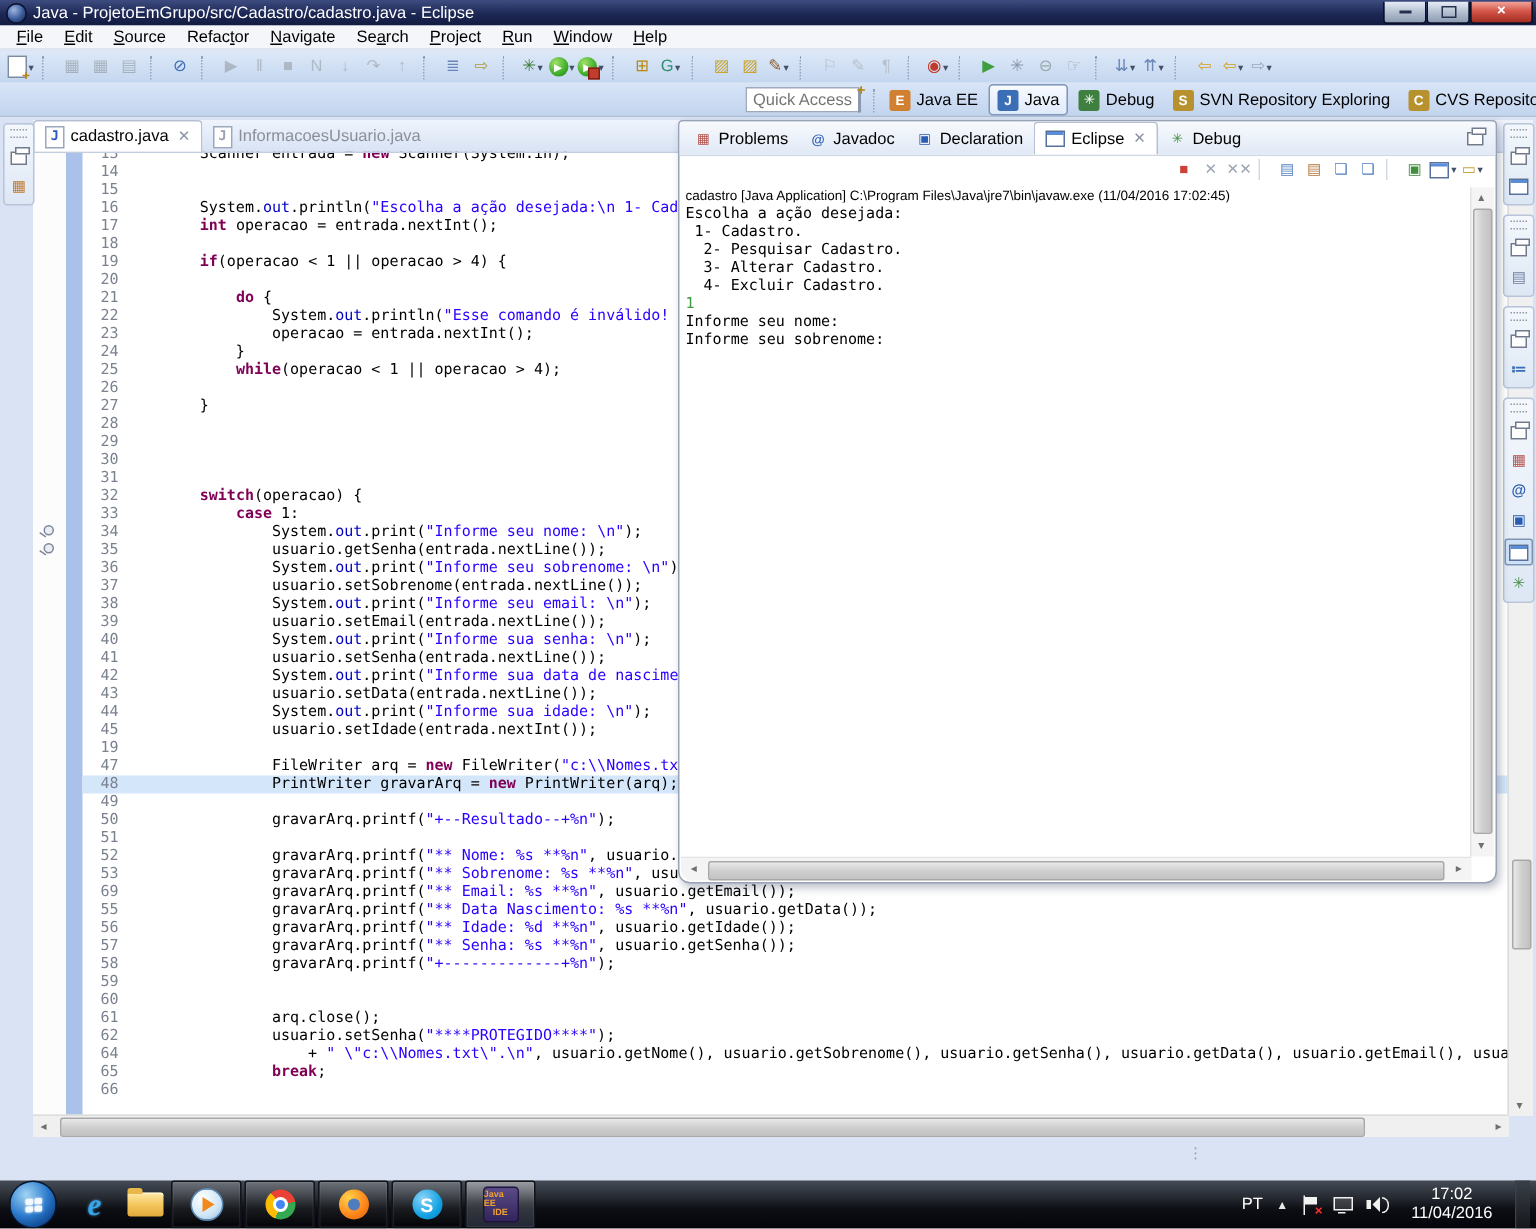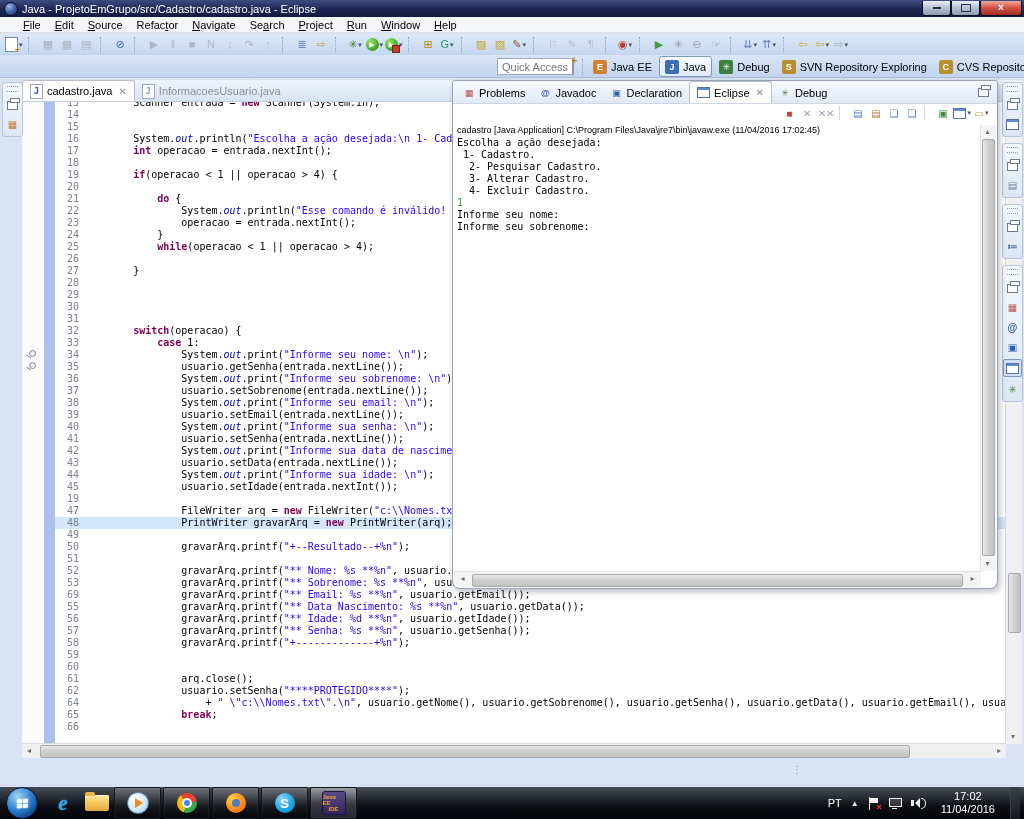--- a/index.html
+++ b/index.html
@@ -13,21 +13,21 @@
     background:radial-gradient(circle at 35% 30%,#9db6e0,#3b5a9a 55%,#17254d);border:1px solid #0c1330;}
   .titletext{font-size:11px;white-space:nowrap;}
   .winbtns{margin-left:auto;display:flex;height:14px;margin-top:-2px;}
   .wbtn{width:27px;height:14px;border:1px solid #0a1026;border-top:none;border-radius:0 0 3px 3px;
     background:linear-gradient(#e8eef6,#b9c4d4 45%,#8d9cb2);display:flex;align-items:center;justify-content:center;}
   .wbtn.close{width:40px;background:linear-gradient(#f2a69b,#d4574a 45%,#a22b1f);color:#fff;font-weight:bold;font-size:10px;}
   .minbar{width:8px;height:2px;background:#25304e;}
   .maxbox{width:8px;height:6px;border:1px solid #25304e;background:transparent;}
   
   .menubar{position:absolute;left:0;top:17px;width:1024px;height:16px;background:#f4f6f9;
-    border-bottom:1px solid #dde3ec;display:flex;align-items:center;padding-left:16px;box-sizing:border-box;}
+    border-bottom:1px solid #dde3ec;display:flex;align-items:center;padding-left:4px;box-sizing:border-box;}
   .menuitem{padding:0 7px;height:16px;line-height:16px;cursor:default;}
   .menuitem u{text-decoration:underline;}
   
   .toolbar1{position:absolute;left:0;top:34px;width:1024px;height:21px;
     background:linear-gradient(#dde9f9,#c4d6ef);display:flex;align-items:center;padding-left:4px;box-sizing:border-box;}
   .toolbar2{position:absolute;left:0;top:55px;width:1024px;height:23px;
     background:linear-gradient(#d8e5f7,#c2d4ee);border-bottom:1px solid #aebfd8;box-sizing:border-box;}
   .tbsep{width:7px;height:16px;border-left:1px dotted #93a3bd;margin:0 3px 0 4px;}
   .tbi{height:17px;min-width:17px;display:flex;align-items:center;justify-content:center;padding:0 1px;border-radius:2px;}
   .tbi .tg{font-size:11px;line-height:17px;}
@@ -63,21 +63,21 @@
   .ebody{position:absolute;left:0;top:21px;width:984px;bottom:14px;background:#fff;overflow:hidden;}
   .annocol{position:absolute;left:0;top:0;bottom:0;width:22px;background:#fcfcfd;}
   .diffcol{position:absolute;left:22px;top:0;bottom:0;width:11px;background:#aac2ea;}
   .rows{position:absolute;left:33px;top:-4px;right:0;font:10px "DejaVu Sans Mono","Liberation Mono",monospace;}
   .crow{height:12px;line-height:12px;white-space:pre;display:flex;}
   .crow.cur{background:#d4e6f9;}
   .lno{display:inline-block;width:24px;padding-right:6px;text-align:right;color:#7b828f;flex:0 0 auto;}
   .ctext{white-space:pre;}
   .kw{color:#7f0055;font-weight:bold;}
   .str{color:#2a00ff;}
-  .fld{color:#0000c0;font-style:italic;}
+  .fld{color:#0000c0;}
   .mark{position:absolute;left:4px;width:10px;height:10px;}
   .mark::before{content:"";position:absolute;left:3px;top:0;width:5px;height:5px;border:1px solid #7d8799;border-radius:50%;background:#e9edf4;}
   .mark::after{content:"";position:absolute;left:0;top:6px;width:5px;height:1px;background:#7d8799;transform:rotate(35deg);}
   
   .ehscroll{position:absolute;left:0;right:16px;bottom:0;height:14px;background:#f0f0f0;border-top:1px solid #dcdcdc;}
   .evscroll{position:absolute;right:0;top:21px;bottom:14px;width:16px;background:#f0f0f0;border-left:1px solid #dcdcdc;}
   .sarrow{position:absolute;color:#6f6f6f;font-size:8px;line-height:14px;text-align:center;width:14px;height:14px;}
   .thumbh{position:absolute;top:1px;height:11px;border:1px solid #a8a8a8;border-radius:2px;
     background:linear-gradient(#e9e9e9,#cfcfcf 50%,#c2c2c2);}
   .thumbv{position:absolute;left:2px;width:11px;border:1px solid #a8a8a8;border-radius:2px;

